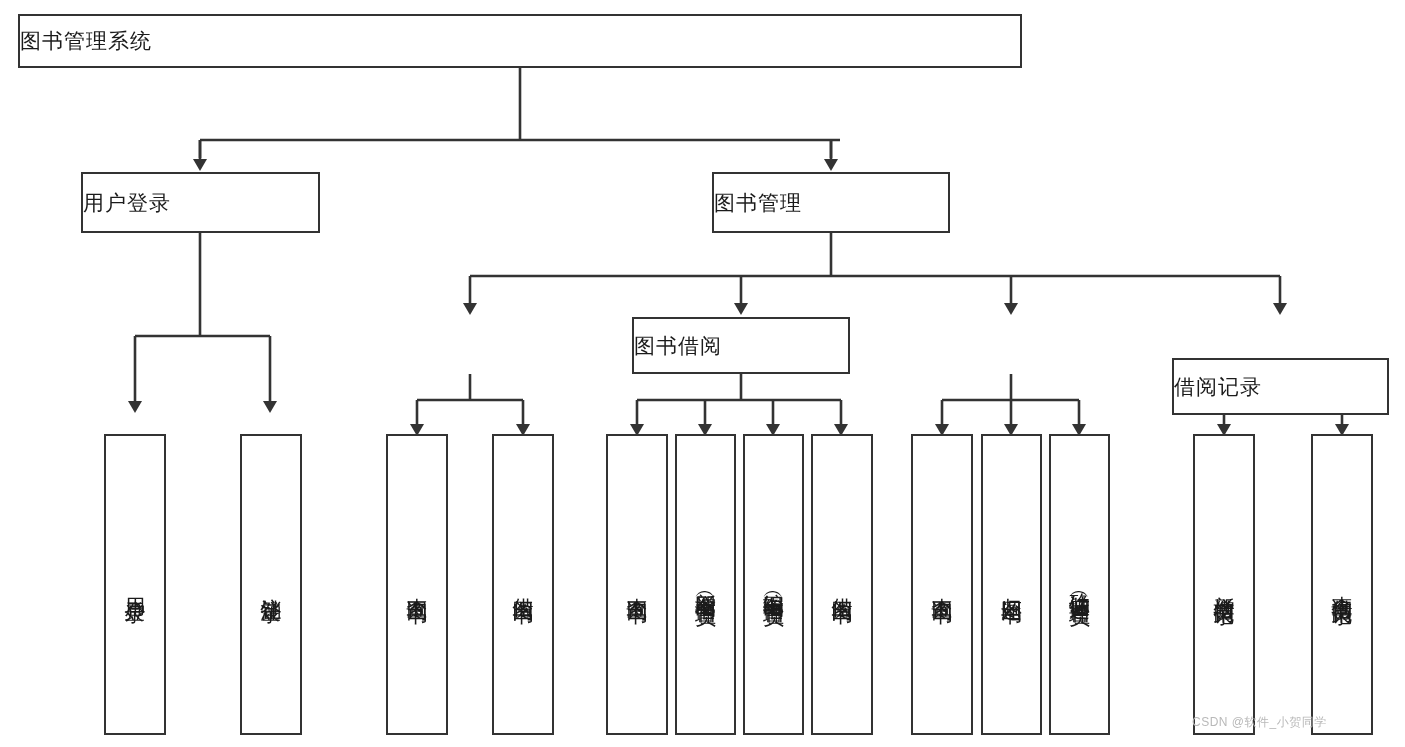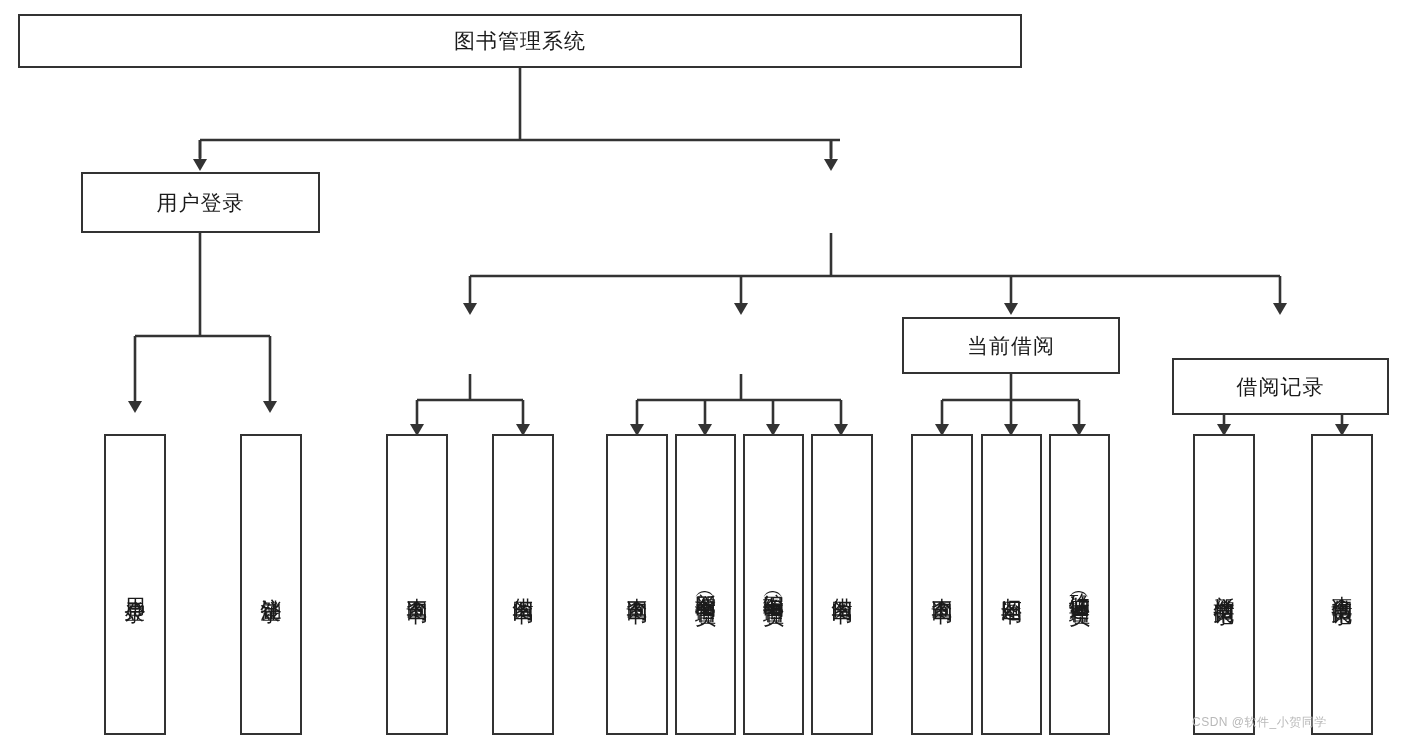--- a/index.html
+++ b/index.html
@@ -24,21 +24,20 @@
     height: 747px;
     pointer-events: none;
   }
   .node {
     position: absolute;
     box-sizing: border-box;
     border: 2px solid #333333;
     background: #ffffff;
     display: flex;
     align-items: center;
-    justify-content: center;
     color: #1b1b1b;
   }
   .node.horiz {
     font-size: 21px;
     letter-spacing: 1px;
   }
   .leaf {
     position: absolute;
     box-sizing: border-box;
     border: 2px solid #333333;
@@ -123,23 +122,26 @@
     </g>
   </svg>
 
   <div class="node horiz" style="left:18px; top:14px; width:1004px; height:54px;">
     <span>图书管理系统</span>
   </div>
 
   <div class="node horiz" style="left:81px; top:172px; width:239px; height:61px;">
     <span>用户登录</span>
   </div>
+  <div class="node horiz" style="left:712px; top:172px; width:238px; height:61px;">
+    <span>图书管理</span>
+  </div>
 
-  <div class="node horiz" style="left:902px; top:317px; width:218px; height:57px;">
-    <span>当前借阅</span>
+  <div class="node horiz" style="left:632px; top:317px; width:218px; height:57px;">
+    <span>图书借阅</span>
   </div>
   <div class="node horiz" style="left:1172px; top:317px; width:217px; height:57px;margin-top:41px;">
     <span>借阅记录</span>
   </div>
 
   <div class="leaf" style="left:104px; top:434px; width:62px; height:301px;">
     <span class="vtext">用户登录</span>
   </div>
   <div class="leaf" style="left:240px; top:434px; width:62px; height:301px;">
     <span class="vtext">注销登录</span>

